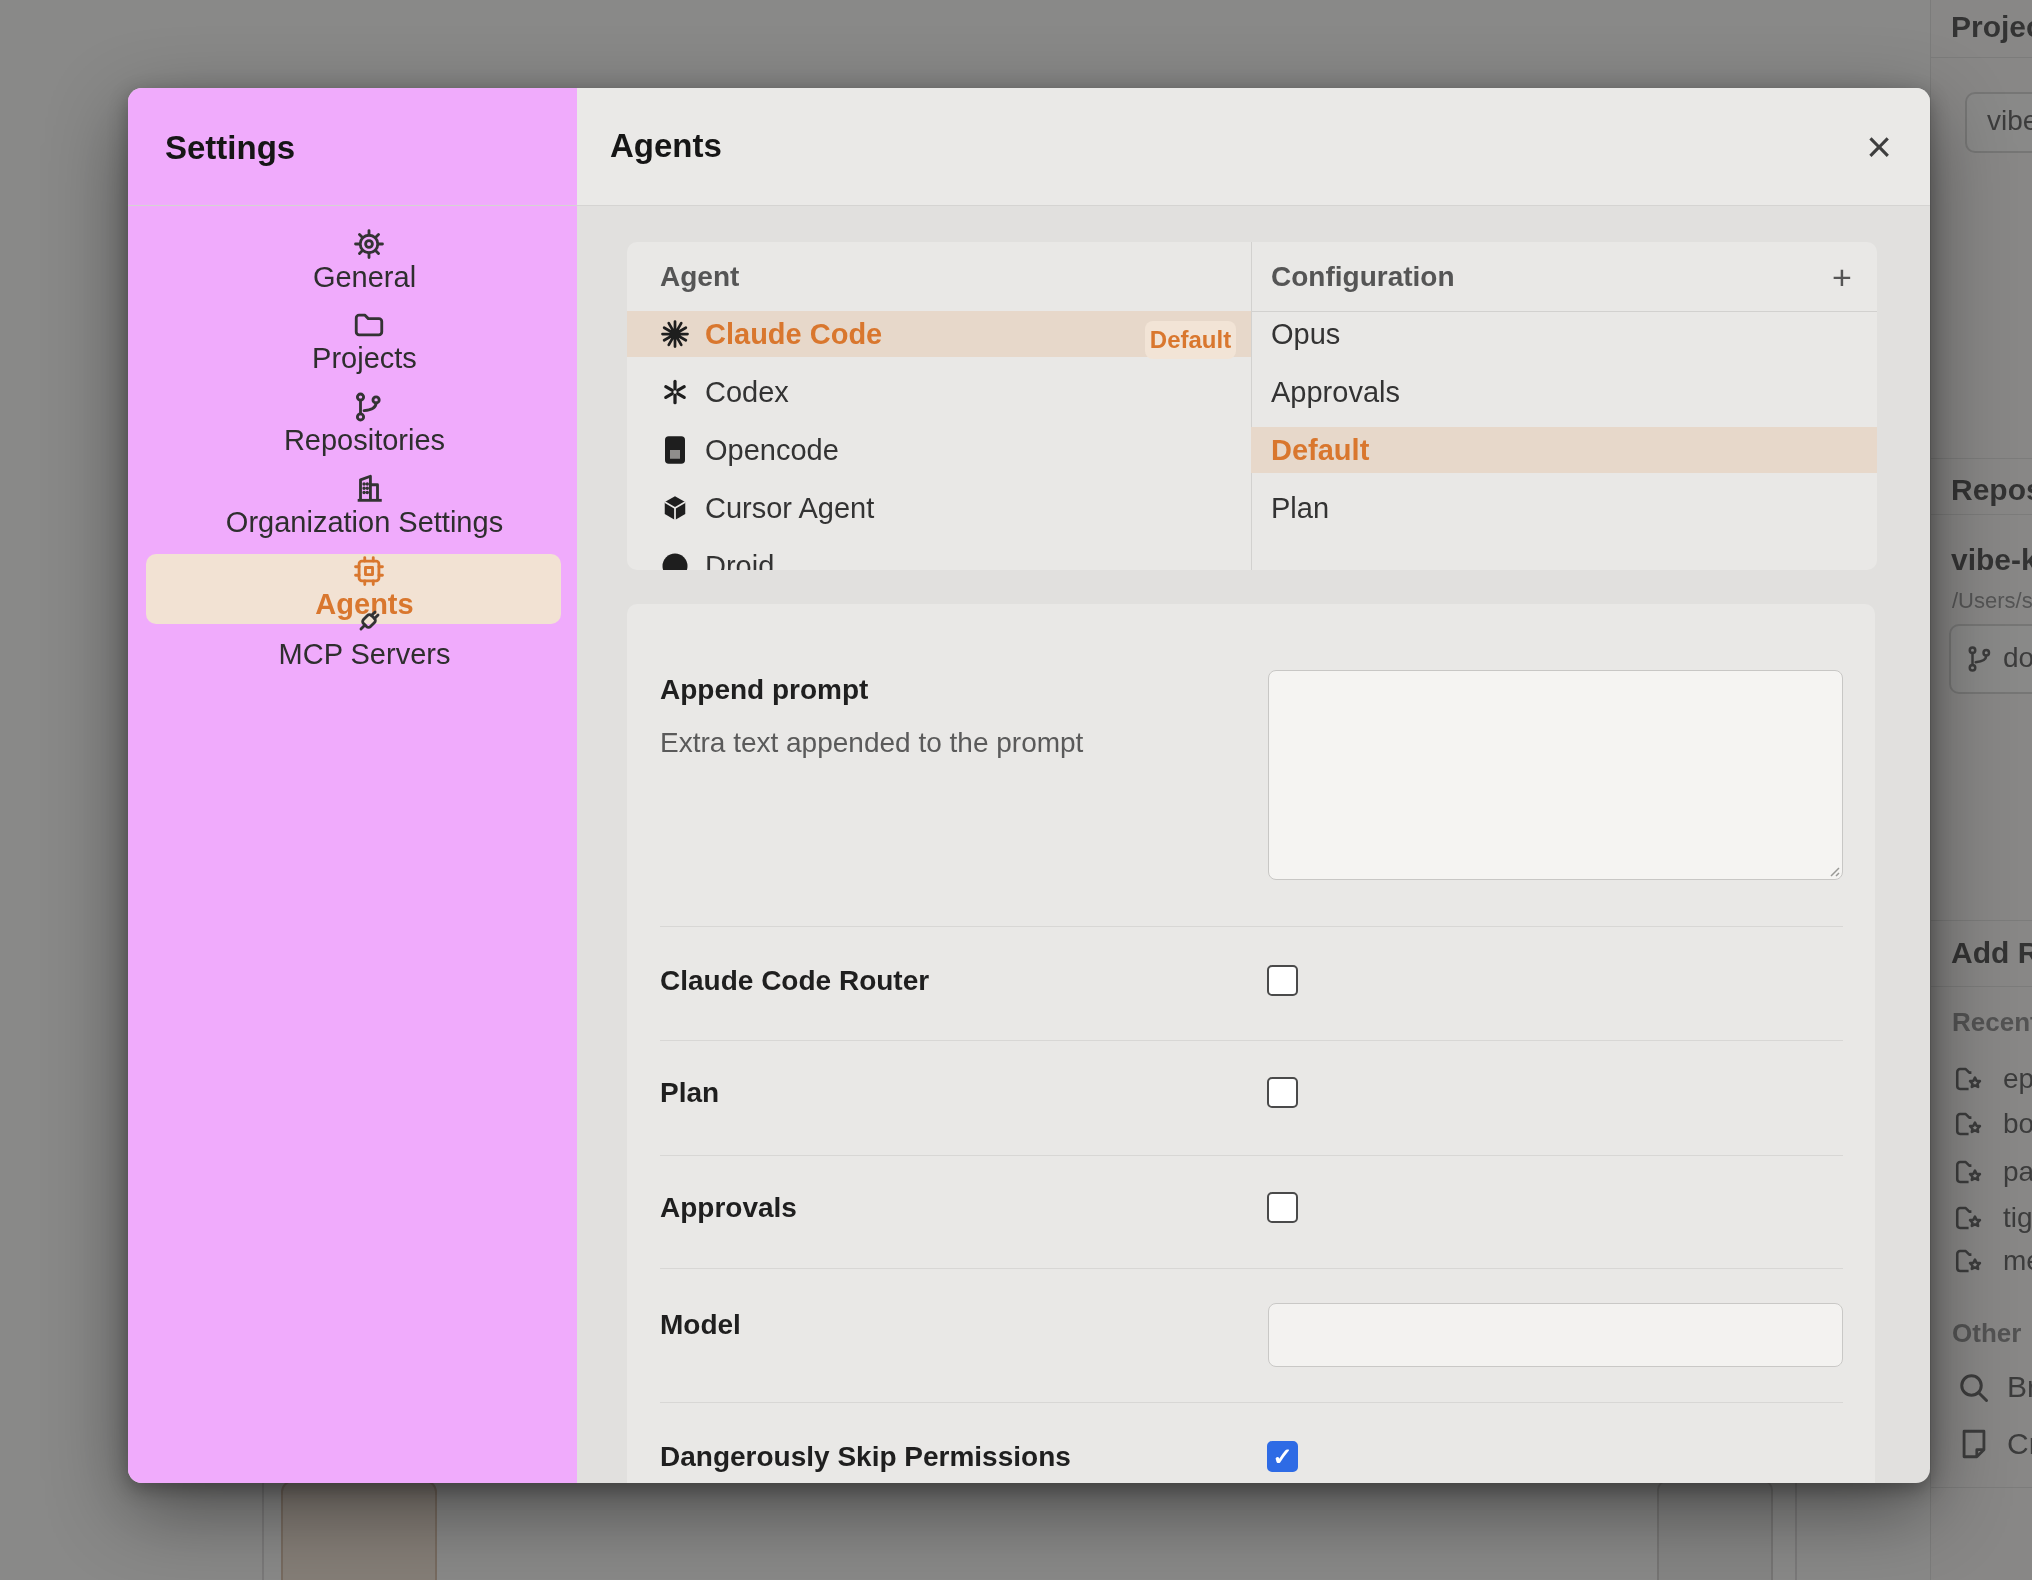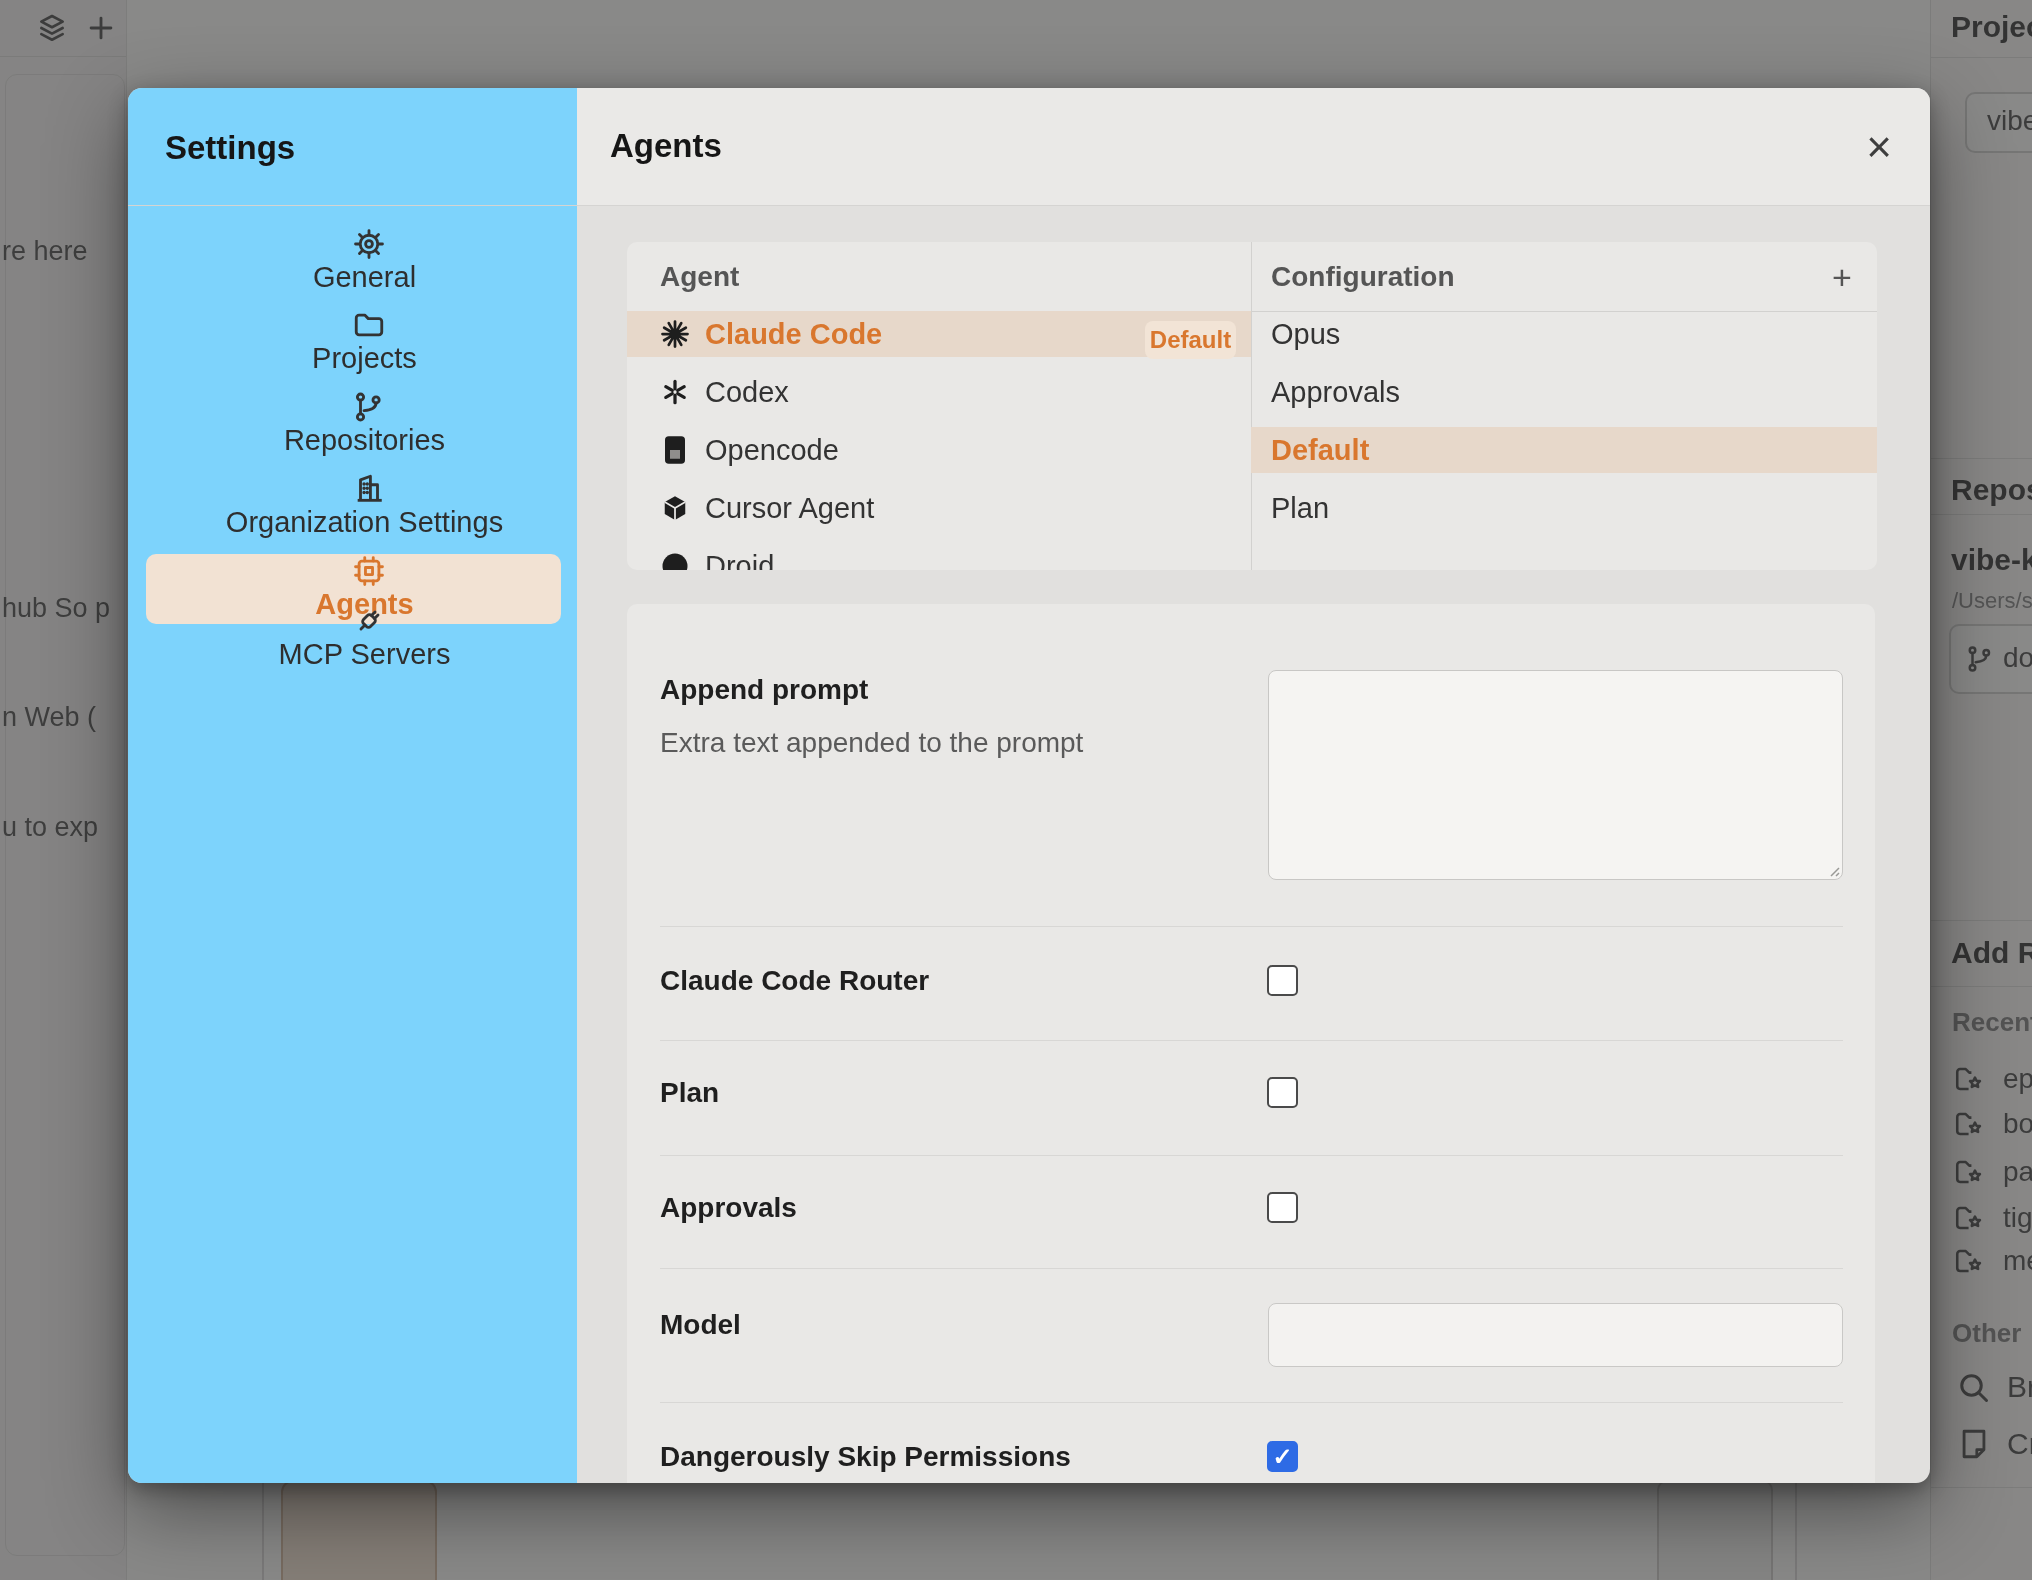--- a/index.html
+++ b/index.html
@@ -22,21 +22,21 @@
   .rp-item-text{font-size:28px;color:#2e2e2e;white-space:nowrap;}
   .chip{position:absolute;border:2px solid #c6c5c3;border-radius:10px;background:#f7f6f4;}
   .bg-btn{position:absolute;border-radius:12px 12px 0 0;}
 
   
   #dim{left:0;top:0;width:2032px;height:1580px;background:rgba(70,70,70,0.62);z-index:5;}
 
   
   #modal{left:128px;top:88px;width:1802px;height:1395px;background:#e1e0de;border-radius:14px;
     box-shadow:0 26px 80px rgba(0,0,0,.45),0 6px 20px rgba(0,0,0,.3);overflow:hidden;z-index:10;}
-  #m-sidebar{left:0;top:0;width:449px;height:1395px;background:#7dd3fc;}
+  #m-sidebar{left:0;top:0;width:449px;height:1395px;background:#f0abfc;}
   #m-header{left:449px;top:0;width:1353px;height:117px;background:#eae9e7;}
   .m-title{font-size:33px;font-weight:700;color:#161616;}
   .nav-item{position:absolute;left:18px;width:415px;height:70px;border-radius:10px;display:flex;align-items:center;cursor:pointer;color:#2e2e2e;flex-direction:column;}
   .nav-item .nicon{margin-left:30px;width:34px;height:34px;color:#333;}
   .nav-item .nlabel{margin-left:22px;font-size:29px;}
   .nav-item.active{background:#f2e2d3;color:#d9772e;}
   .nav-item.active .nicon{color:#d9772e;}
   .nav-item.active .nlabel{font-weight:700;}
 
   #table{left:499px;top:154px;width:1250px;height:328px;background:#e9e8e6;border-radius:10px;overflow:hidden;}
@@ -65,40 +65,20 @@
     font-size:44px;font-weight:300;color:#3e3e3e;cursor:pointer;}
   .plus-btn{position:absolute;width:50px;height:50px;display:flex;align-items:center;justify-content:center;
     font-size:34px;font-weight:300;color:#555;cursor:pointer;}
   .grip{position:absolute;right:6px;bottom:6px;color:#9a9996;}
 </style>
 </head>
 <body>
 
 <div id="screen">
 
-  <div class="abs" id="bg-rail">
-    <span class="abs" style="left:36px;top:12px;color:#2f2f2f;cursor:pointer;">
-      <svg width="32" height="32" viewBox="0 0 24 24" fill="none" stroke="currentColor" stroke-width="2" stroke-linejoin="round" stroke-linecap="round">
-        <path d="M12 3l8 4.2-8 4.2-8-4.2Z"></path>
-          <path d="M4 12l8 4.2 8-4.2"></path>
-          <path d="M4 16.6l8 4.2 8-4.2"></path>
-      </svg>
-    </span>
-    <span class="abs" style="left:84px;top:11px;color:#2f2f2f;cursor:pointer;">
-      <svg width="34" height="34" viewBox="0 0 24 24" fill="none" stroke="currentColor" stroke-width="2" stroke-linecap="round">
-        <path d="M12 5v14M5 12h14"></path>
-      </svg>
-    </span>
-    <div class="hline" style="left:0;top:56px;width:126px;background:#d2d1cf;"></div>
-    <div class="abs" style="left:5px;top:74px;width:118px;height:1480px;border:1px solid #d4d3d1;border-radius:12px;"></div>
-    <div class="frag row" style="top:236px;height:30px;">re here</div>
-    <div class="frag row" style="top:593px;height:30px;">hub So p</div>
-    <div class="frag row" style="top:702px;height:30px;">n Web (</div>
-    <div class="frag row" style="top:812px;height:30px;">u to exp</div>
-  </div>
 
   <div class="abs" id="bg-main">
 
     <div class="vline" style="left:135px;top:1395px;height:185px;"></div>
     <div class="vline" style="left:1668px;top:1395px;height:185px;"></div>
     <div class="abs row" style="left:154px;top:1412px;height:44px;font-size:32px;color:#767676;">Describe the task...</div>
     <div class="bg-btn" style="left:154px;top:1480px;width:152px;height:100px;background:#edd9c8;border:2px solid #c9a98d;"></div>
     <div class="bg-btn" style="left:1530px;top:1480px;width:112px;height:100px;background:#ececea;border:2px solid #c4c3c1;border-radius:10px 10px 0 0;"></div>
   </div>
 

